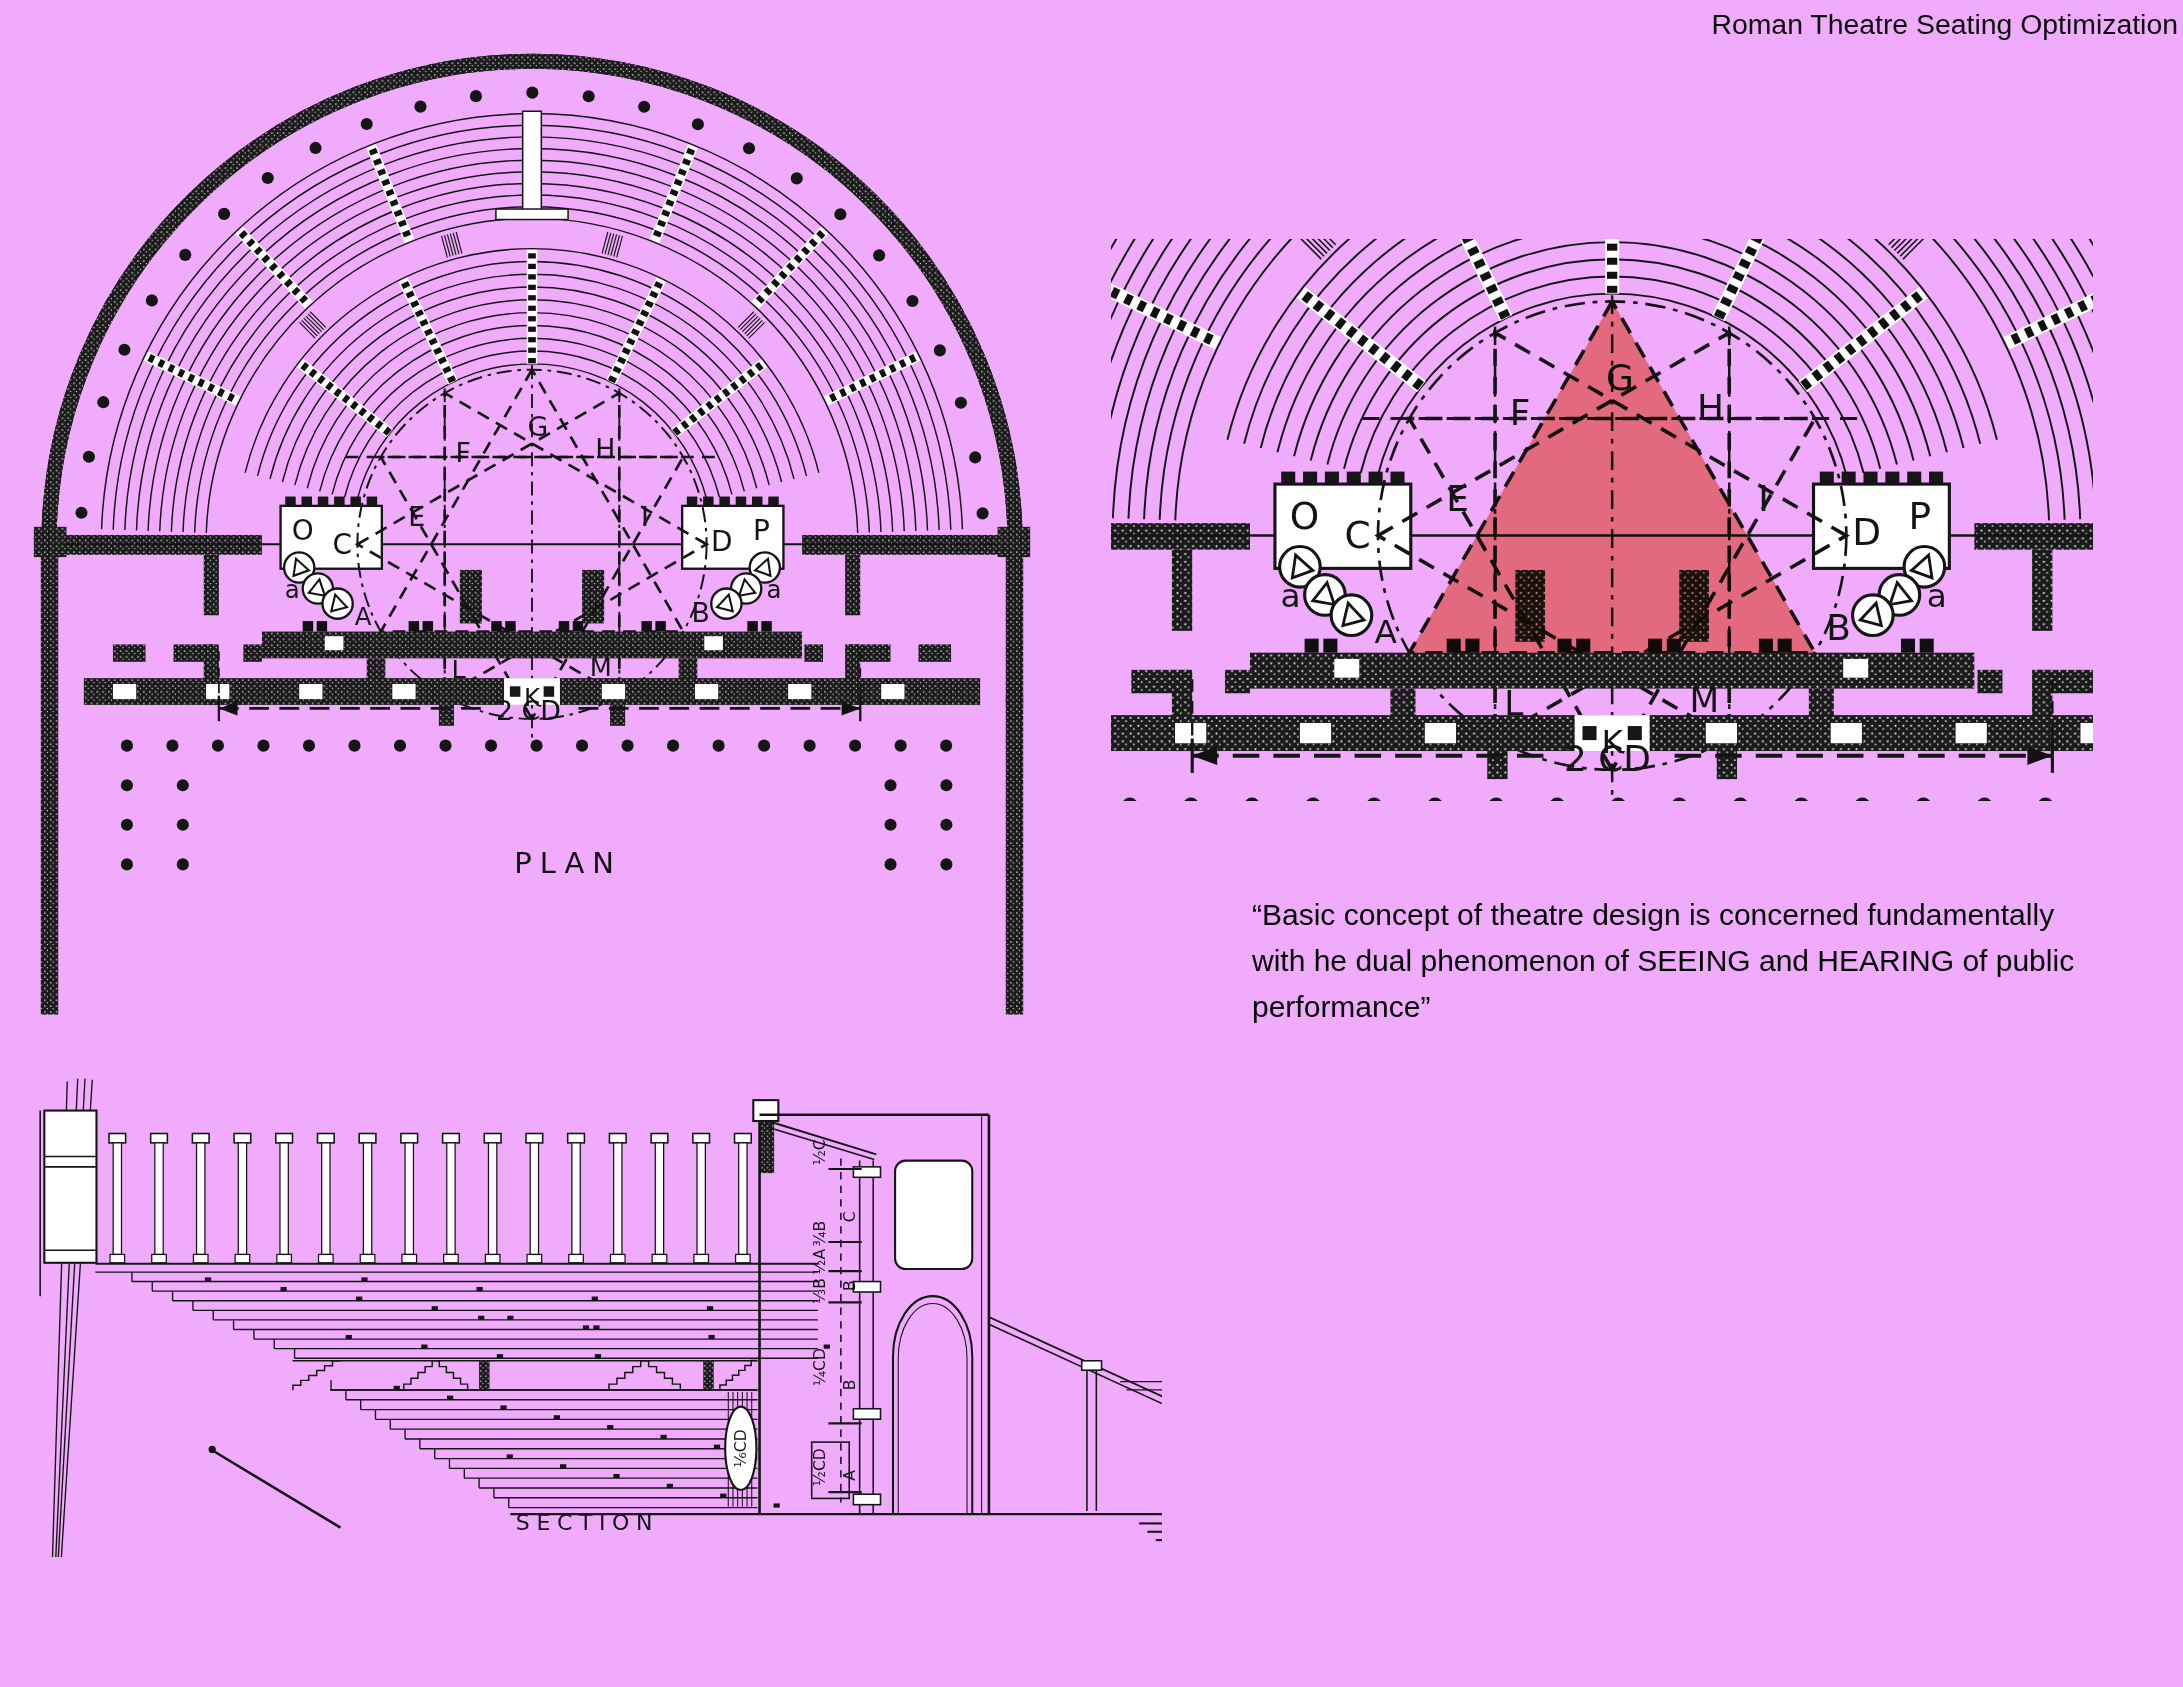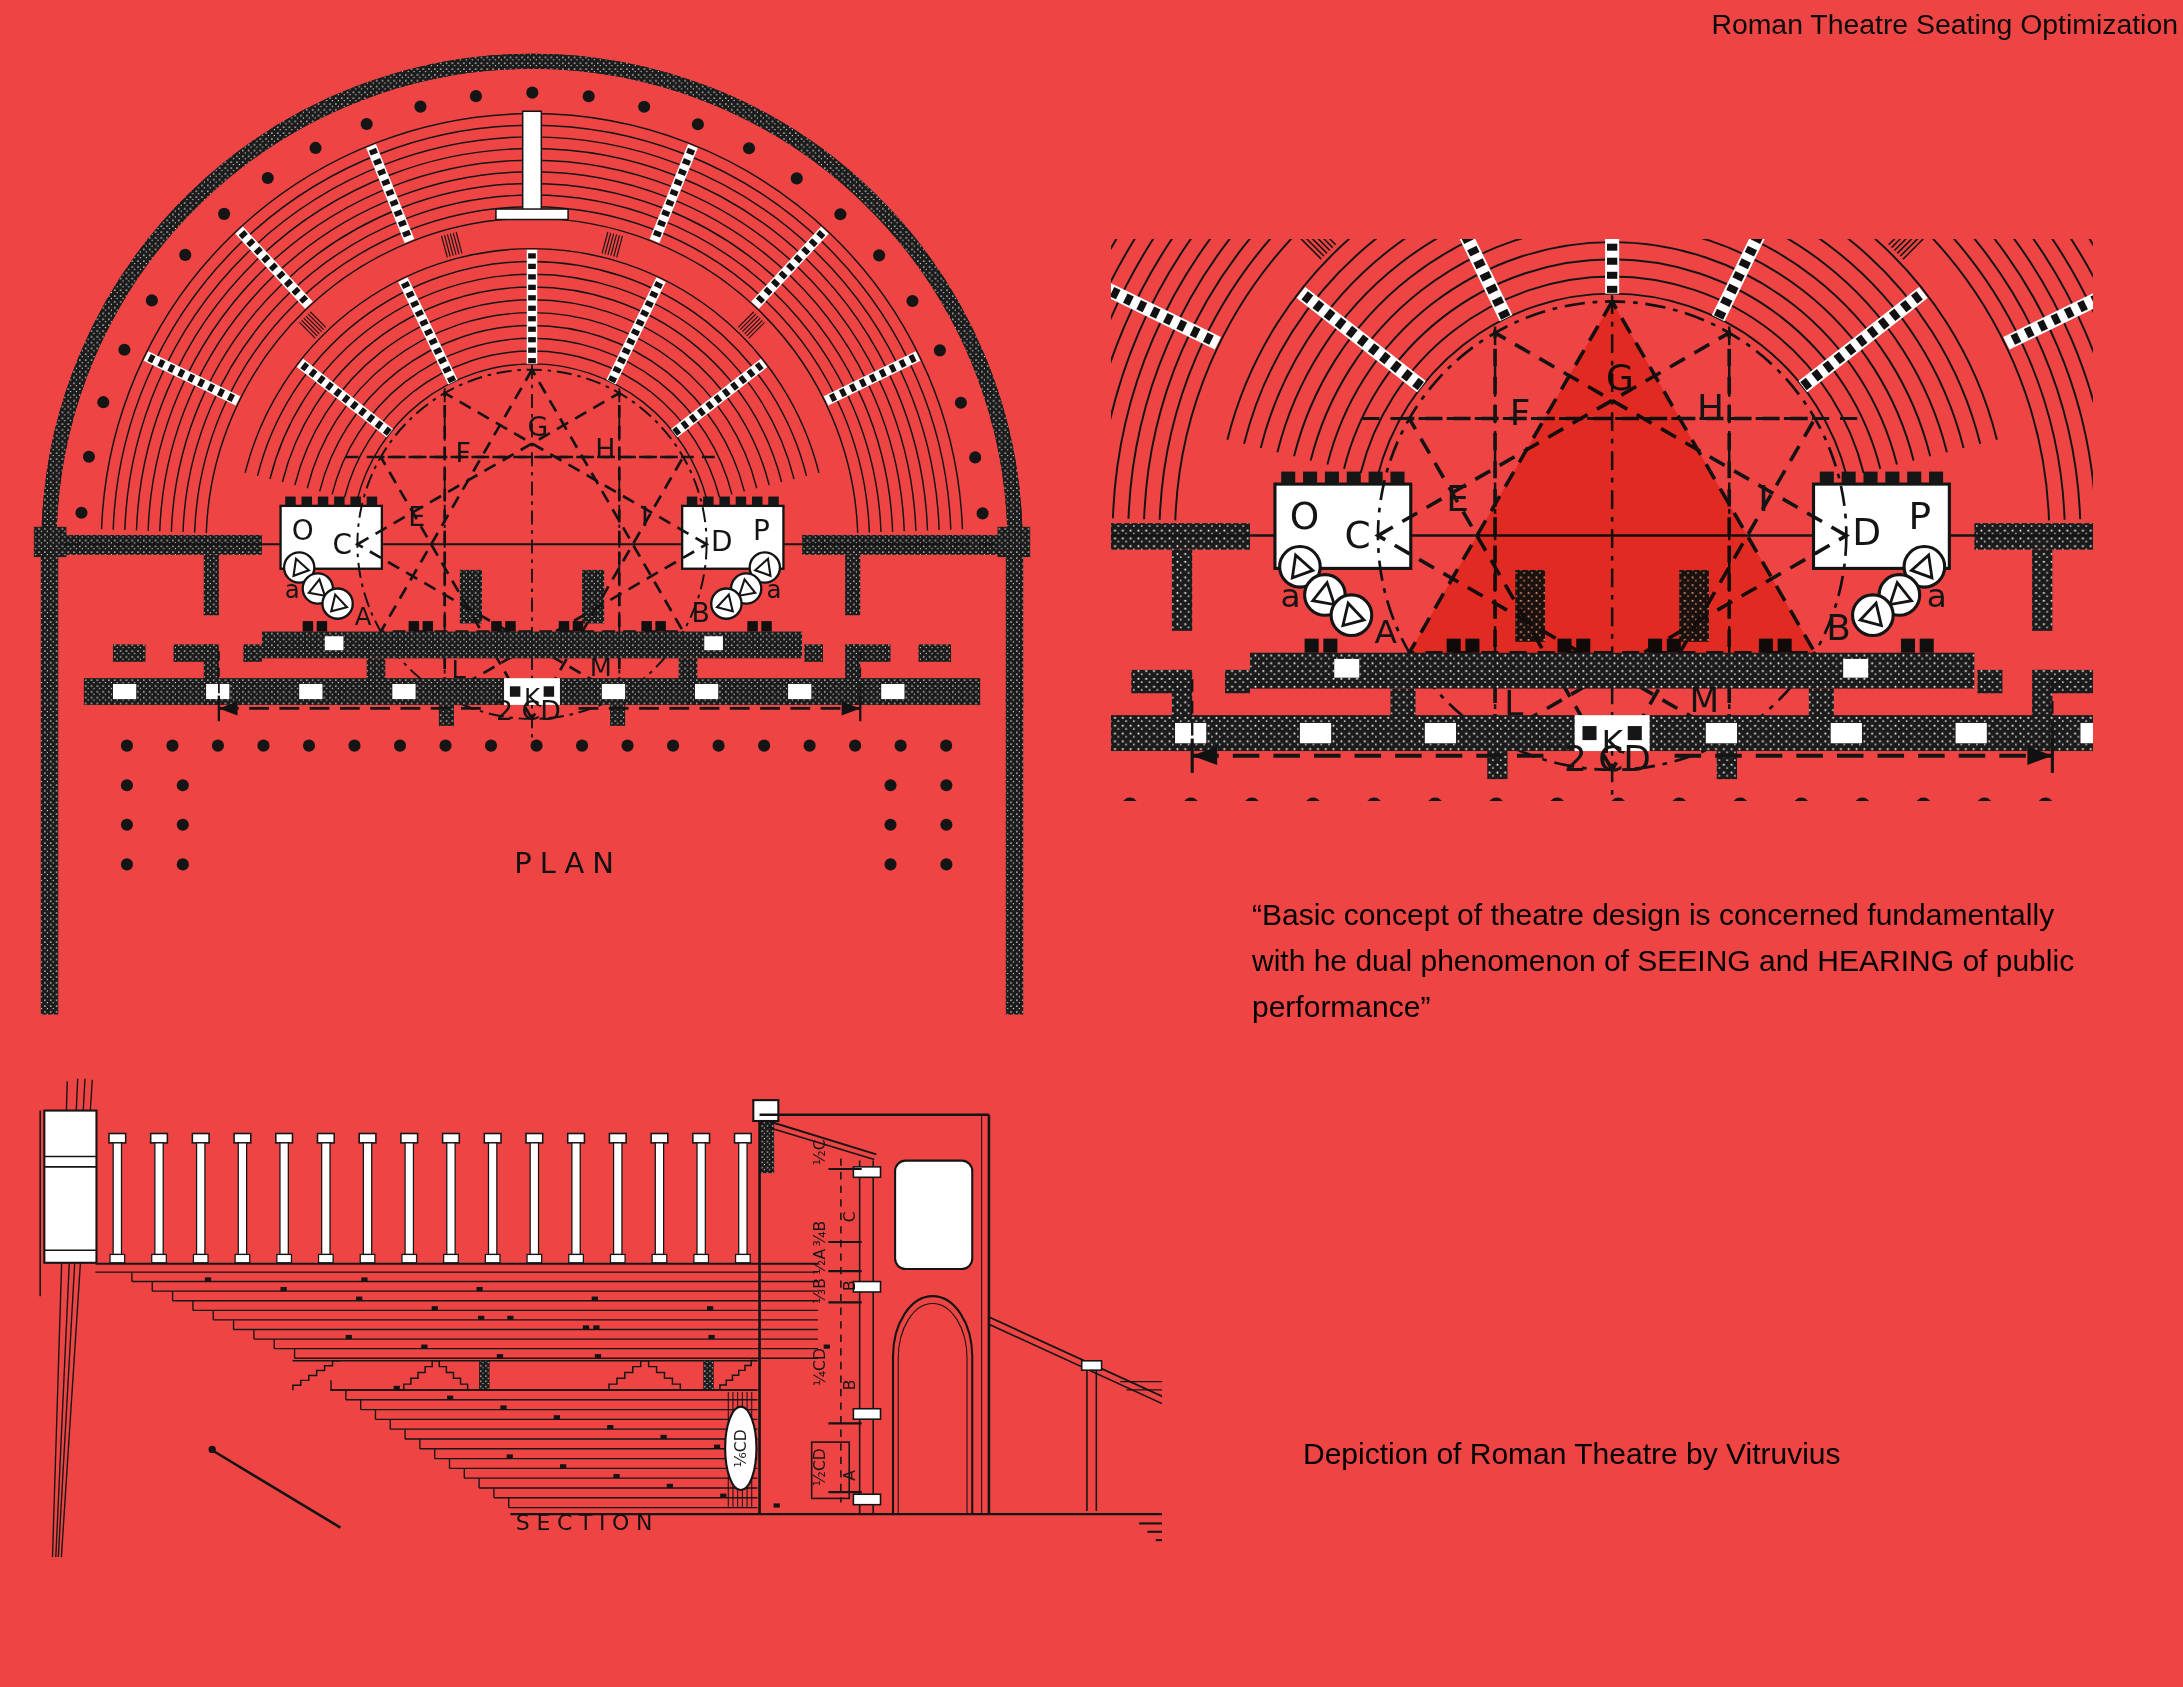--- a/index.html
+++ b/index.html
@@ -1,16 +1,16 @@
 <!DOCTYPE html>
 <html style="font-size:10.6px"><head>
 <meta charset="utf-8">
 <style>
   html,body{margin:0;padding:0;background:#fff;}
-  .slide{position:relative;width:2183px;height:1687px;background:#ef4444;overflow:hidden;
+  .slide{position:relative;width:2183px;height:1687px;background:#f0abfc;overflow:hidden;
          font-family:"Liberation Sans","DejaVu Sans",sans-serif;color:#000;}
   .abs{position:absolute;}
   .title{left:1125px;top:8px;width:1053px;text-align:right;font-size:28.4px;font-weight:400;color:#0b0b0b;}
   .figcap{font-family:"DejaVu Sans",sans-serif;color:#111;text-align:right;font-weight:400;}
   .plan-cap{left:371px;top:846px;width:251px;font-size:29px;letter-spacing:8px;}
   .sec-cap{left:394px;top:1510px;width:265px;font-size:22px;letter-spacing:6.6px;}
   .quote{color:#000;}
   .q1{left:1252px;top:892px;width:840px;font-size:30px;line-height:46px;}
   .q2{left:1252px;top:1125px;width:887px;font-size:30px;line-height:46px;}
   .dep{left:1303px;top:1437px;font-size:30px;}
@@ -613,16 +613,15 @@
         <line x1="1017" y1="278" x2="1017" y2="416" stroke="#141414" stroke-width="1.5"></line>
         <rect x="1003" y="272" width="19" height="9" fill="#fff" stroke="#141414" stroke-width="1.5"></rect>
         <line x1="1058" y1="428" x2="1082" y2="428" stroke="#141414" stroke-width="2"></line>
         <line x1="1066" y1="436" x2="1082" y2="436" stroke="#141414" stroke-width="2"></line>
         <line x1="1074" y1="444" x2="1082" y2="444" stroke="#141414" stroke-width="2"></line>
       </g>
   </svg>
   <div class="abs figcap sec-cap">SECTION</div>
 
   <div class="abs quote q1">“Basic concept of theatre design is concerned fundamentally with he dual phenomenon of SEEING and HEARING of public performance”</div>
-  <div class="abs quote dep">Depiction of Roman Theatre by Vitruvius</div>
 
 </div>
 
 
 </body></html>

